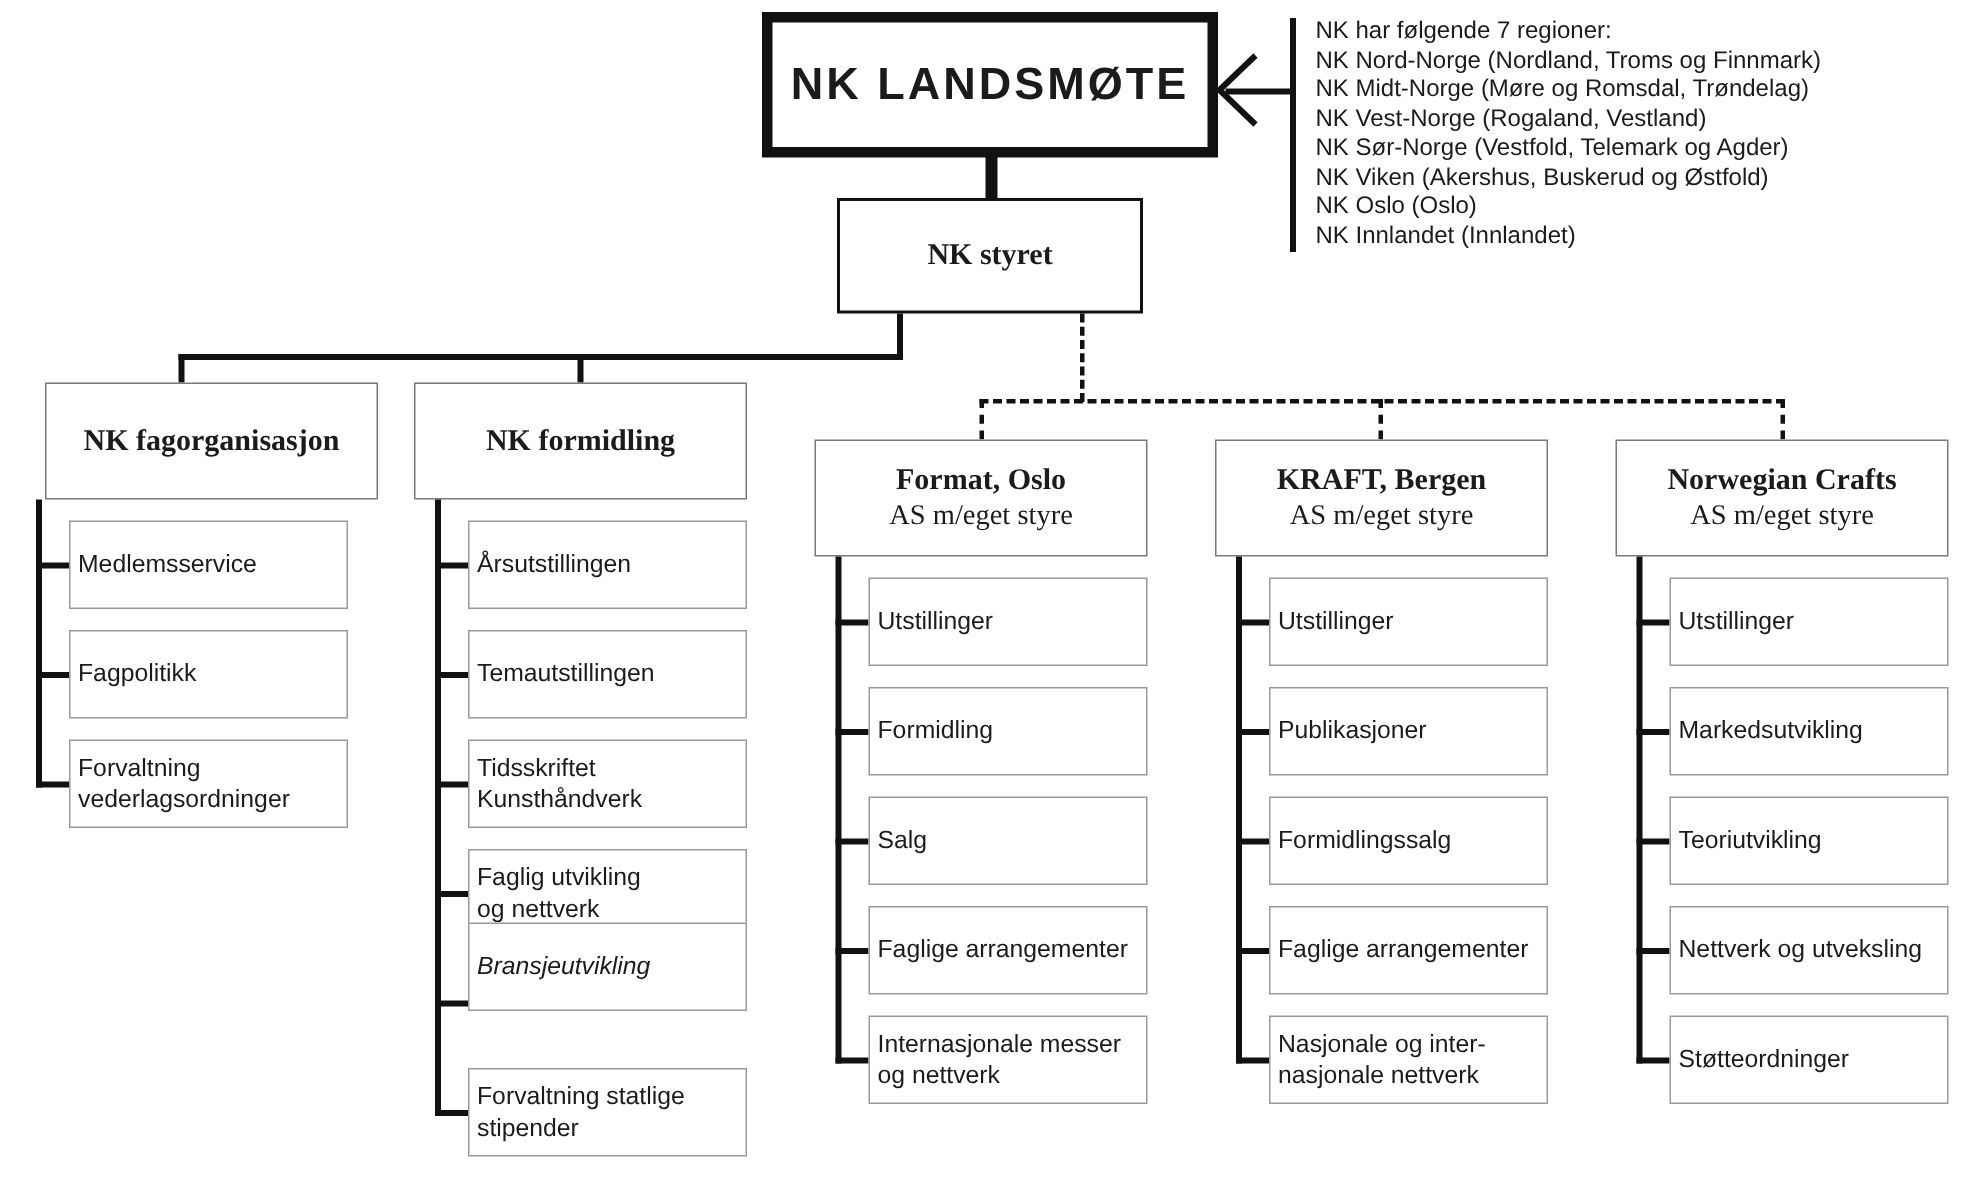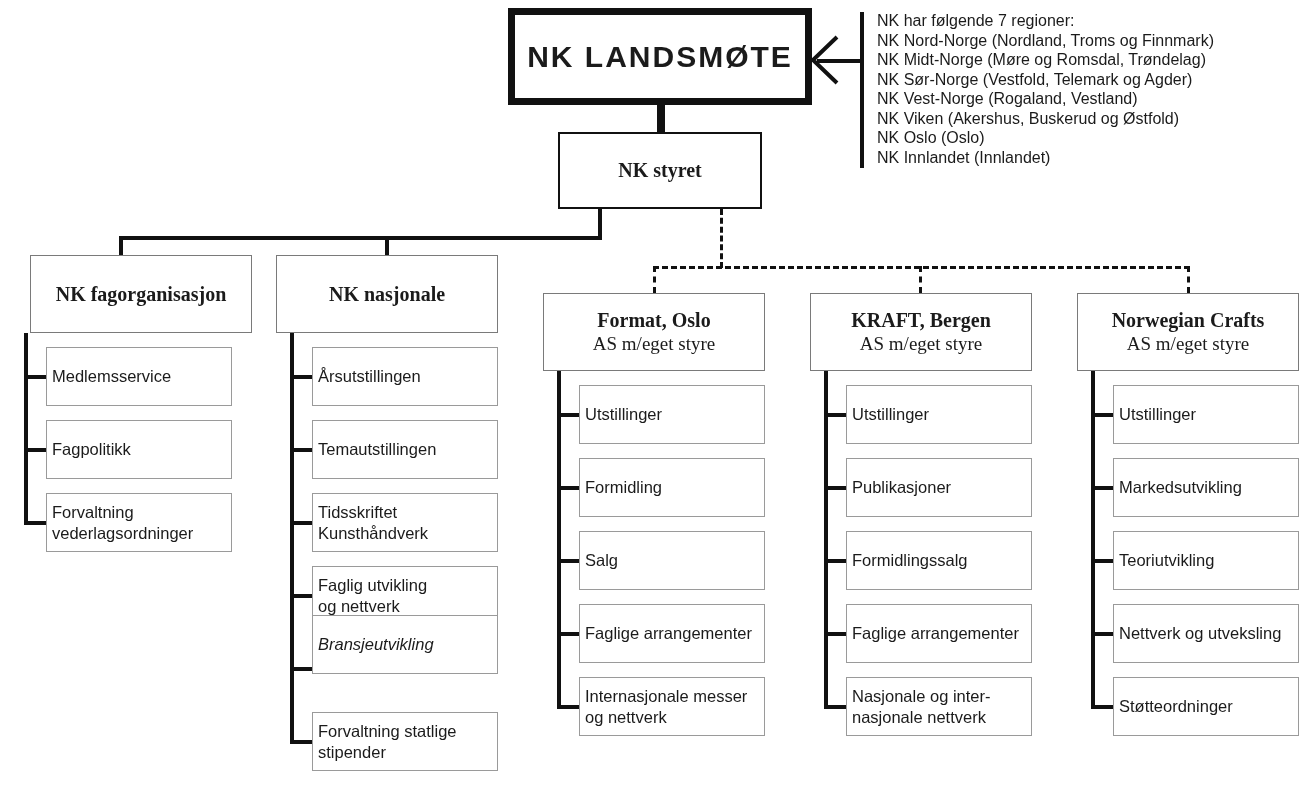--- a/index.html
+++ b/index.html
@@ -51,22 +51,22 @@
   <div class="solid" style="left:817px;top:59px;width:45px;height:4px;"></div>
   <svg class="chevron" style="left:810px;top:32px;" width="32" height="56" viewBox="0 0 32 56">
     <polyline points="27,5 3,28 27,51" fill="none" stroke="#111" stroke-width="4"></polyline>
   </svg>
 
   <div class="solid" style="left:860px;top:12px;width:4px;height:156px;"></div>
   <div class="region-text" style="left:877px;top:11px;">
     <div class="region-line">NK har følgende 7 regioner:</div>
     <div class="region-line">NK Nord-Norge (Nordland, Troms og Finnmark)</div>
     <div class="region-line">NK Midt-Norge (Møre og Romsdal, Trøndelag)</div>
+    <div class="region-line">NK Vest-Norge (Rogaland, Vestland)</div>
     <div class="region-line">NK Sør-Norge (Vestfold, Telemark og Agder)</div>
-    <div class="region-line">NK Vest-Norge (Rogaland, Vestland)</div>
     <div class="region-line">NK Viken (Akershus, Buskerud og Østfold)</div>
     <div class="region-line">NK Oslo (Oslo)</div>
     <div class="region-line">NK Innlandet (Innlandet)</div>
   </div>
 
   <div class="solid" style="left:598px;top:209px;width:4px;height:31px;"></div>
   <div class="solid" style="left:119px;top:236px;width:483px;height:4px;"></div>
   <div class="solid" style="left:119px;top:236px;width:4px;height:20px;"></div>
   <div class="solid" style="left:385px;top:236px;width:4px;height:20px;"></div>
 
@@ -82,21 +82,21 @@
       </div>
       <div class="solid" style="left: 24px; top: 333px; width: 4px; height: 191.5px;"></div>
       <div class="solid" style="left: 24px; top: 374.5px; width: 24px; height: 4px;"></div>
       <div class="box item-box" style="left: 46px; top: 347px; width: 186px; height: 59px;"><span>Medlemsservice</span></div>
       <div class="solid" style="left: 24px; top: 447.5px; width: 24px; height: 4px;"></div>
       <div class="box item-box" style="left: 46px; top: 420px; width: 186px; height: 59px;"><span>Fagpolitikk</span></div>
       <div class="solid" style="left: 24px; top: 520.5px; width: 24px; height: 4px;"></div>
       <div class="box item-box" style="left: 46px; top: 493px; width: 186px; height: 59px;"><span>Forvaltning
 vederlagsordninger</span></div>
       <div class="box header-box" style="left: 276px; top: 255px; width: 222px; height: 78px;">
-        <div class="col-title">NK nasjonale</div>
+        <div class="col-title">NK formidling</div>
       </div>
       <div class="solid" style="left: 290px; top: 333px; width: 4px; height: 410.5px;"></div>
       <div class="solid" style="left: 290px; top: 374.5px; width: 24px; height: 4px;"></div>
       <div class="box item-box" style="left: 312px; top: 347px; width: 186px; height: 59px;"><span>Årsutstillingen</span></div>
       <div class="solid" style="left: 290px; top: 447.5px; width: 24px; height: 4px;"></div>
       <div class="box item-box" style="left: 312px; top: 420px; width: 186px; height: 59px;"><span>Temautstillingen</span></div>
       <div class="solid" style="left: 290px; top: 520.5px; width: 24px; height: 4px;"></div>
       <div class="box item-box" style="left: 312px; top: 493px; width: 186px; height: 59px;"><span>Tidsskriftet
 Kunsthåndverk</span></div>
       <div class="solid" style="left: 290px; top: 593.5px; width: 24px; height: 4px;"></div>

